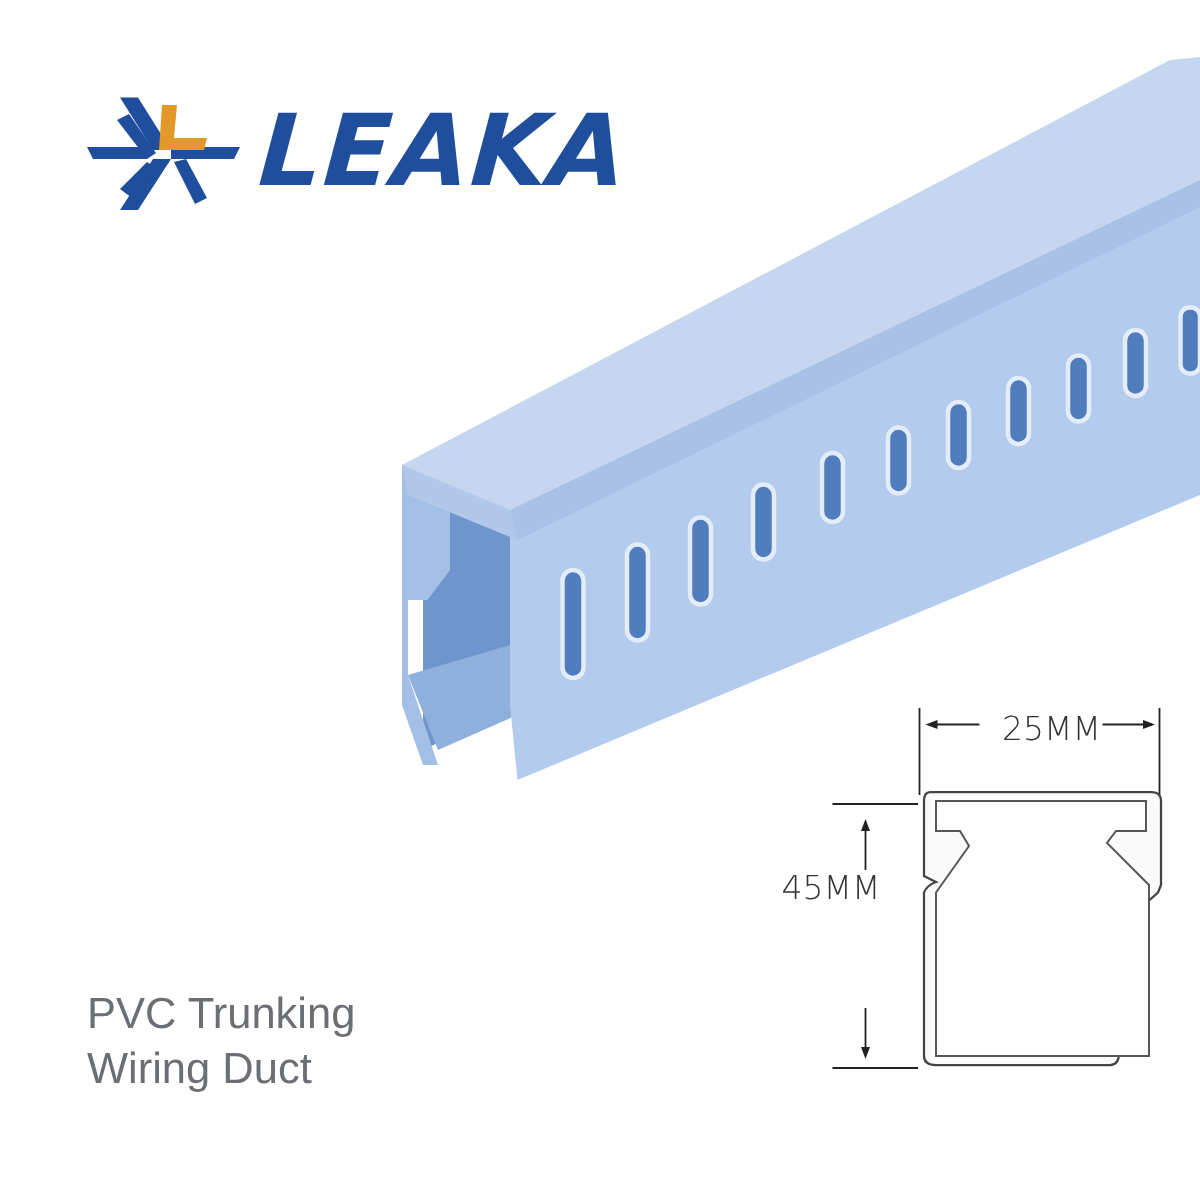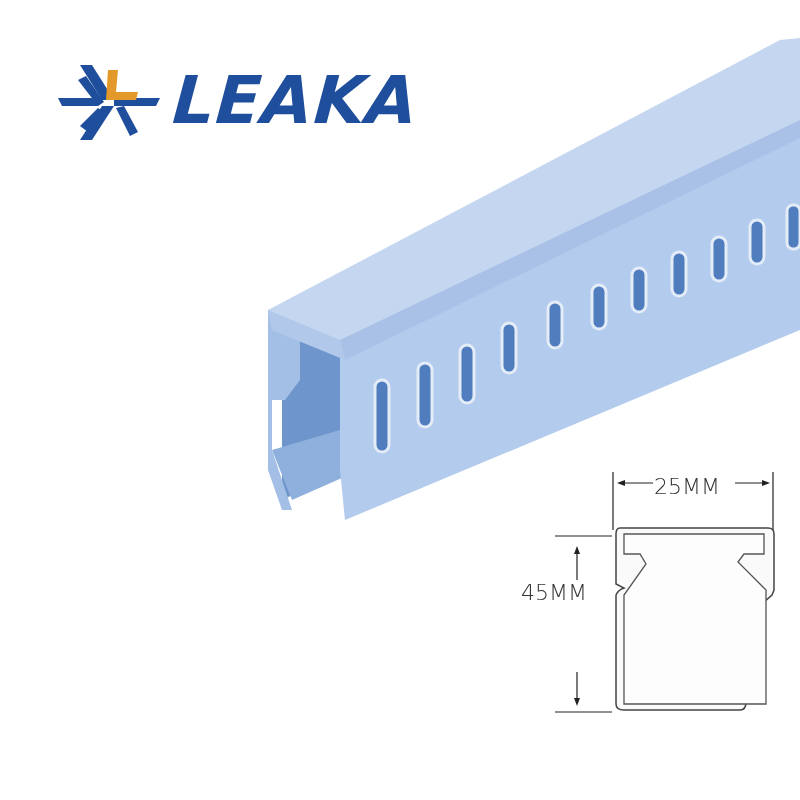--- a/index.html
+++ b/index.html
@@ -4,21 +4,21 @@
   <style>
     html, body { margin:0; padding:0; }
     body { width:800px; height:800px; background:#ffffff; position:relative; overflow:hidden; font-family:"Liberation Sans", sans-serif; }
     .logo { position:absolute; left:58px; top:62px; width:360px; height:80px; }
     .logo svg { position:absolute; left:0; top:0; }
     .logo-text { position:absolute; left:115px; top:4px; font-family:"DejaVu Sans", sans-serif; font-weight:bold; font-style:italic; font-size:66px; letter-spacing:1px; color:#1f4e9c; line-height:70px; transform:skewX(-4deg); }
     .product { position:absolute; left:0; top:0; width:800px; height:800px; }
     .caption { position:absolute; left:58px; top:658px; color:#6b6e72; font-size:29px; line-height:37px; font-family:"Liberation Sans", sans-serif; }
     .dim { position:absolute; left:500px; top:450px; width:300px; height:280px; }
     .dim-label { position:absolute; font-family:"DejaVu Sans", sans-serif; font-weight:300; color:#333; font-size:22px; }
-    .w-label { left:654px; top:474px;text-align:center; }
+    .w-label { left:668px; top:474px;text-align:center; }
     .h-label { left:521px; top:580px; }
   </style>
 </head>
 <body>
 
 <div class="logo">
   <svg width="110" height="80" viewBox="0 0 110 80">
     <g fill="#1f4e9c">
       <polygon points="22,3 34,3 56,38 44,38"></polygon>
       <polygon points="20,18 28,14 46,40 40,44"></polygon>
@@ -81,13 +81,15 @@
     <polygon points="77,256 74,248 80,248"></polygon>
   </g>
   <path d="M120,78 L268,78 Q274,78 274,84 L274,140 L272,145 L246,168 L246,252 Q246,260 240,260 L124,260 Q116,260 116,254 L116,145 Q118,140 124,138 L116,134 L116,84 Q116,78 120,78 Z" fill="#fafafa" stroke="#444" stroke-width="1.5"></path>
   <path d="M124,84 L264,84 L264,104 L244,104 L238,112 L266,140 L266,254 L124,254 L124,145 L146,114 L140,104 L124,104 Z" fill="#fdfdfd" stroke="#555" stroke-width="1.3"></path>
 </svg>
 
 <div class="dim-label w-label">25MM</div>
 <div class="dim-label h-label">45MM</div>
 
 <div class="caption">
+  <div>PVC Trunking</div>
+  <div>Wiring Duct</div>
 </div>
 
 </body></html>

